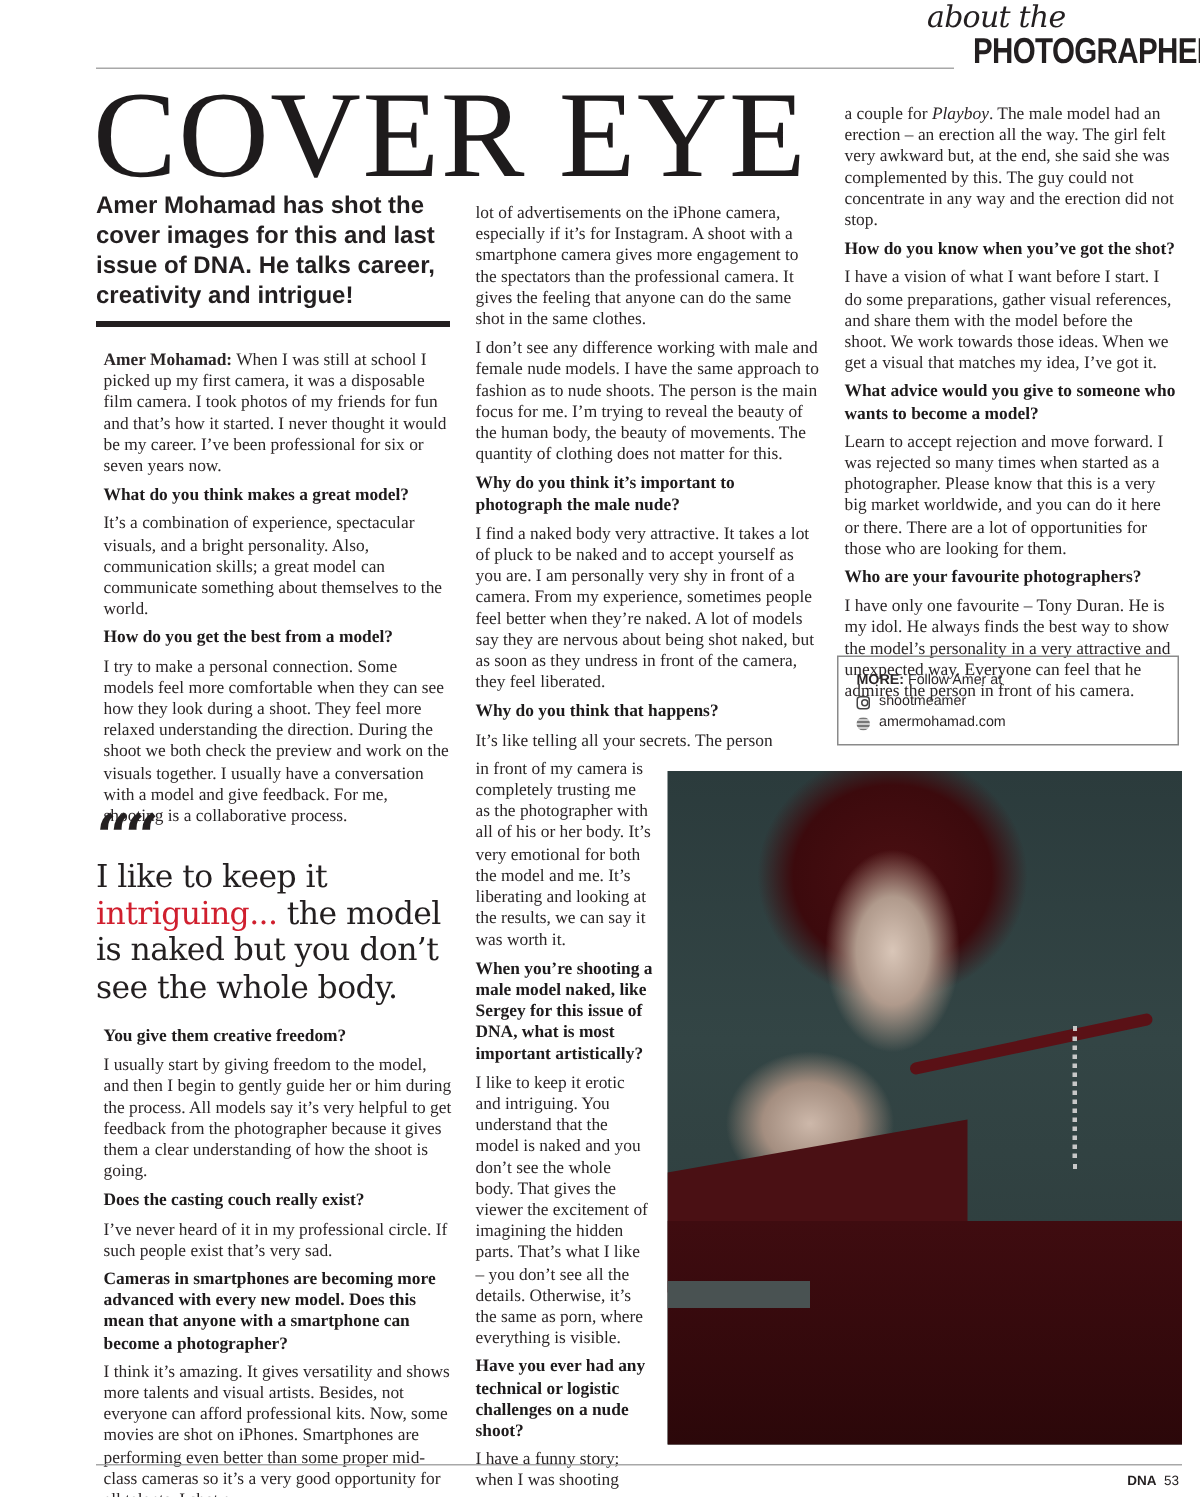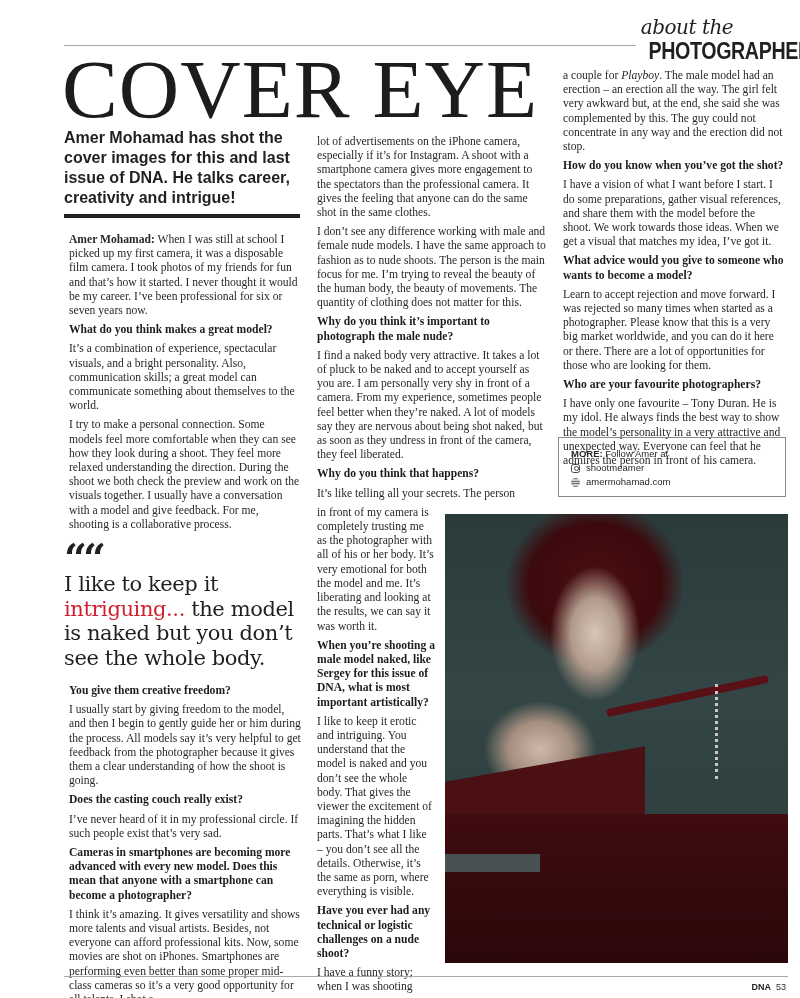--- a/index.html
+++ b/index.html
@@ -1,20 +1,20 @@
 <!DOCTYPE html>
 <html><head>
 <meta charset="utf-8">
 <style>
   * { box-sizing: border-box; margin: 0; padding: 0; }
   html, body { width: 800px; height: 998px; background: #ffffff; overflow: hidden; }
   body { position: relative; font-family: "Liberation Serif", serif; color: #231f20; }
 
   .top-rule { position: absolute; left: 64px; top: 45px; width: 572px; height: 1px; background: #a8a8a8; }
-  .section-tag { position: absolute; right: 12px; top: 16px; width: 170px; text-align: center; }
+  .section-tag { position: absolute; right: 12px; top: 0; width: 170px; text-align: left; }
   .section-tag .script { display: block; font-family: "DejaVu Serif", serif; font-style: italic; font-size: 20px; line-height: 22px; color: #231f20; margin-right: 32px; letter-spacing: -0.5px; }
   .section-tag .big { display: block; font-family: "Liberation Sans", sans-serif; font-weight: bold; font-size: 24px; line-height: 26px; letter-spacing: -0.5px; color: #231f20; transform: scaleX(0.82); transform-origin: right center; }
 
   .headline { position: absolute; left: 62px; top: 52px; width: 480px; font-family: "Liberation Serif", serif; font-size: 82px; line-height: 76px; font-weight: normal; letter-spacing: 1px; color: #1e1b1c; transform: scaleX(1.02); transform-origin: left; white-space: nowrap; }
 
   .deck { position: absolute; left: 64px; top: 128px; width: 236px; font-family: "Liberation Sans", sans-serif; font-weight: bold; font-size: 16px; line-height: 20px; color: #231f20; }
   .deck-rule { position: absolute; left: 64px; top: 214px; width: 236px; height: 4px; background: #231f20; }
 
   .col { position: absolute; font-size: 11.6px; line-height: 14.2px; color: #2b2627; }
   .col p { margin: 5px; }
@@ -65,20 +65,21 @@
 
 <h1 class="headline">COVER EYE</h1>
 
 <div class="deck">Amer Mohamad has shot the cover images for this and last issue of DNA. He talks career, creativity and intrigue!</div>
 <div class="deck-rule"></div>
 
 <div class="col col1">
   <p><b>Amer Mohamad:</b><span> When I was still at school I picked up my first camera, it was a disposable film camera. I took photos of my friends for fun and that’s how it started. I never thought it would be my career. I’ve been professional for six or seven years now.</span></p>
   <p class="q">What do you think makes a great model?</p>
   <p>It’s a combination of experience, spectacular visuals, and a bright personality. Also, communication skills; a great model can communicate something about themselves to the world.</p>
+  <p class="q">How do you get the best from a model?</p>
   <p>I try to make a personal connection. Some models feel more comfortable when they can see how they look during a shoot. They feel more relaxed understanding the direction. During the shoot we both check the preview and work on the visuals together. I usually have a conversation with a model and give feedback. For me, shooting is a collaborative process.</p>
 </div>
 
 <div class="pullquote">
   <div class="marks">““</div>
   <div class="text"><span>I like to keep it </span><span class="red">intriguing...</span><span> the model is naked but you don’t see the whole body.</span></div>
 </div>
 
 <div class="col col1b">
   <p class="q">You give them creative freedom?</p>

